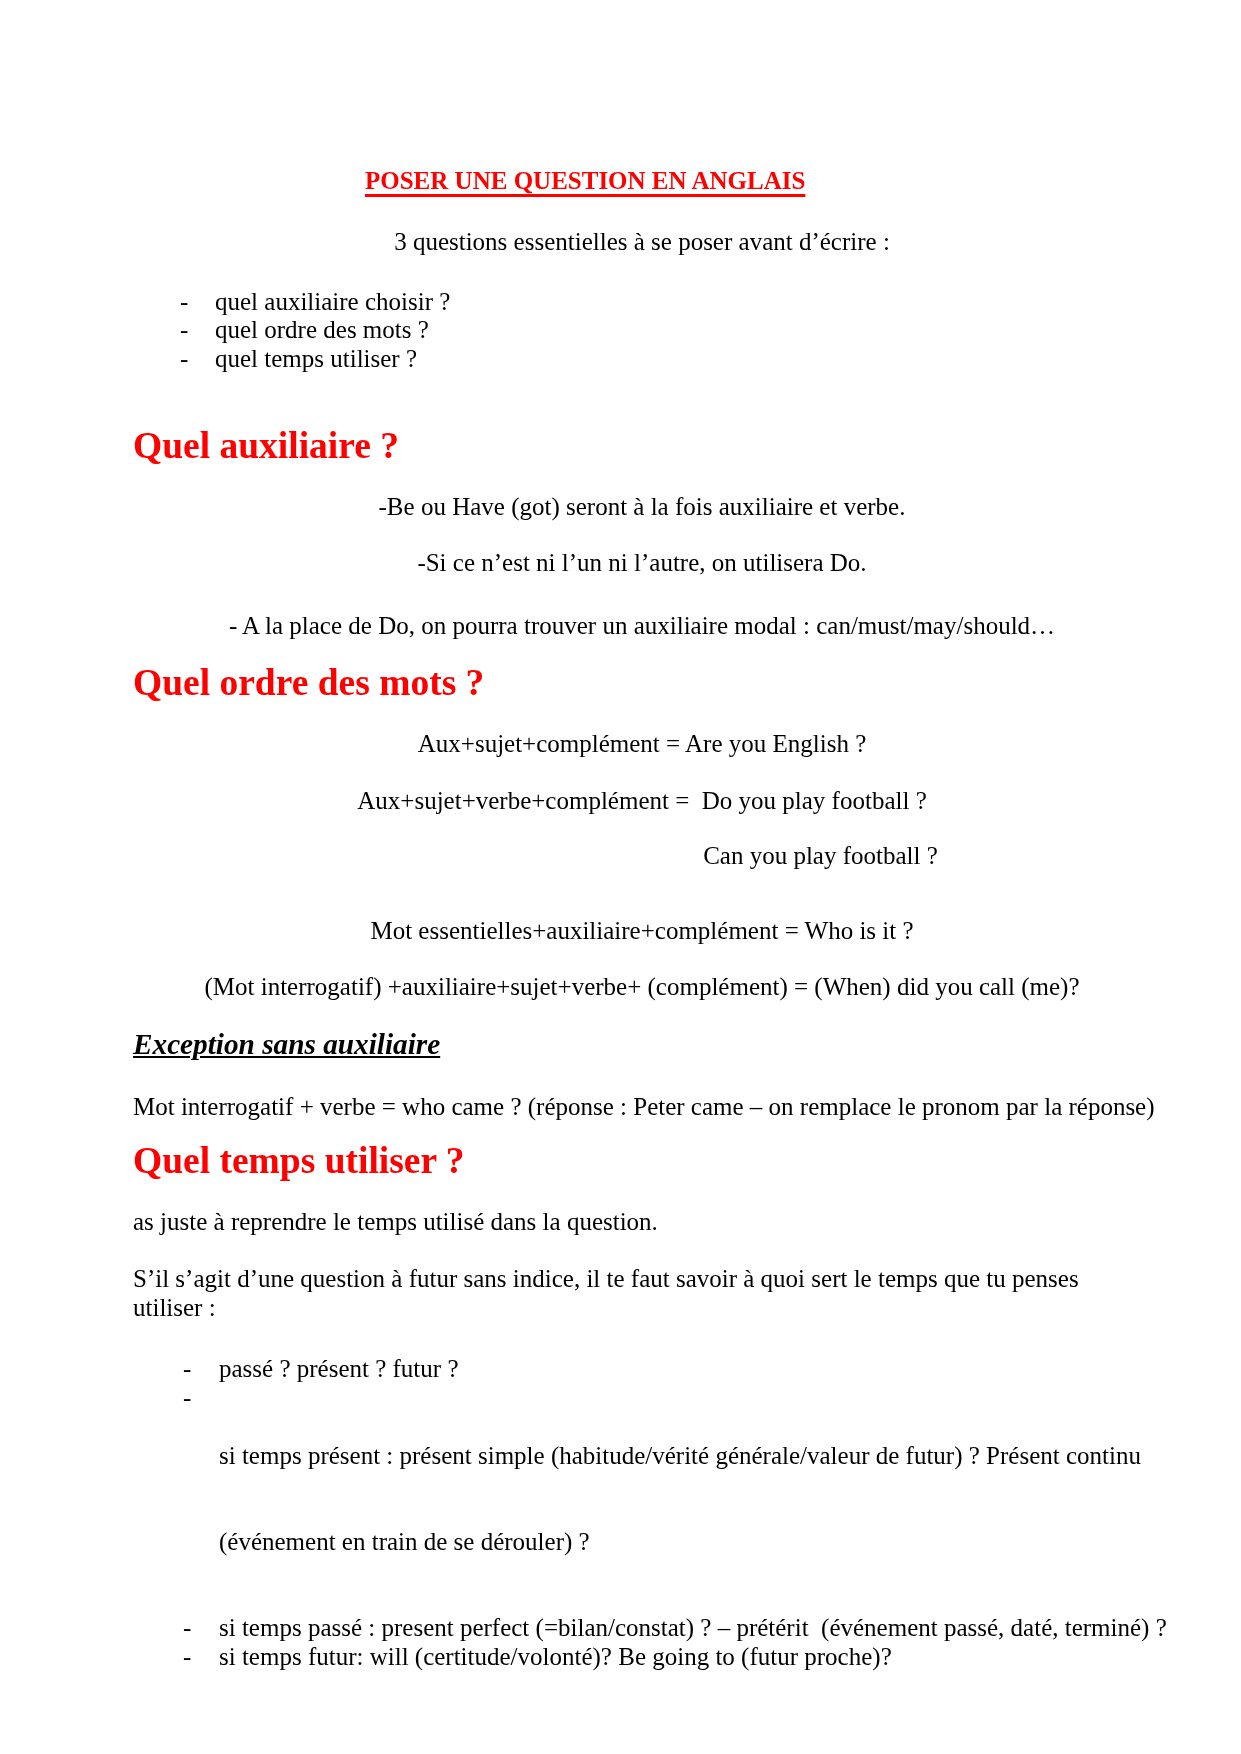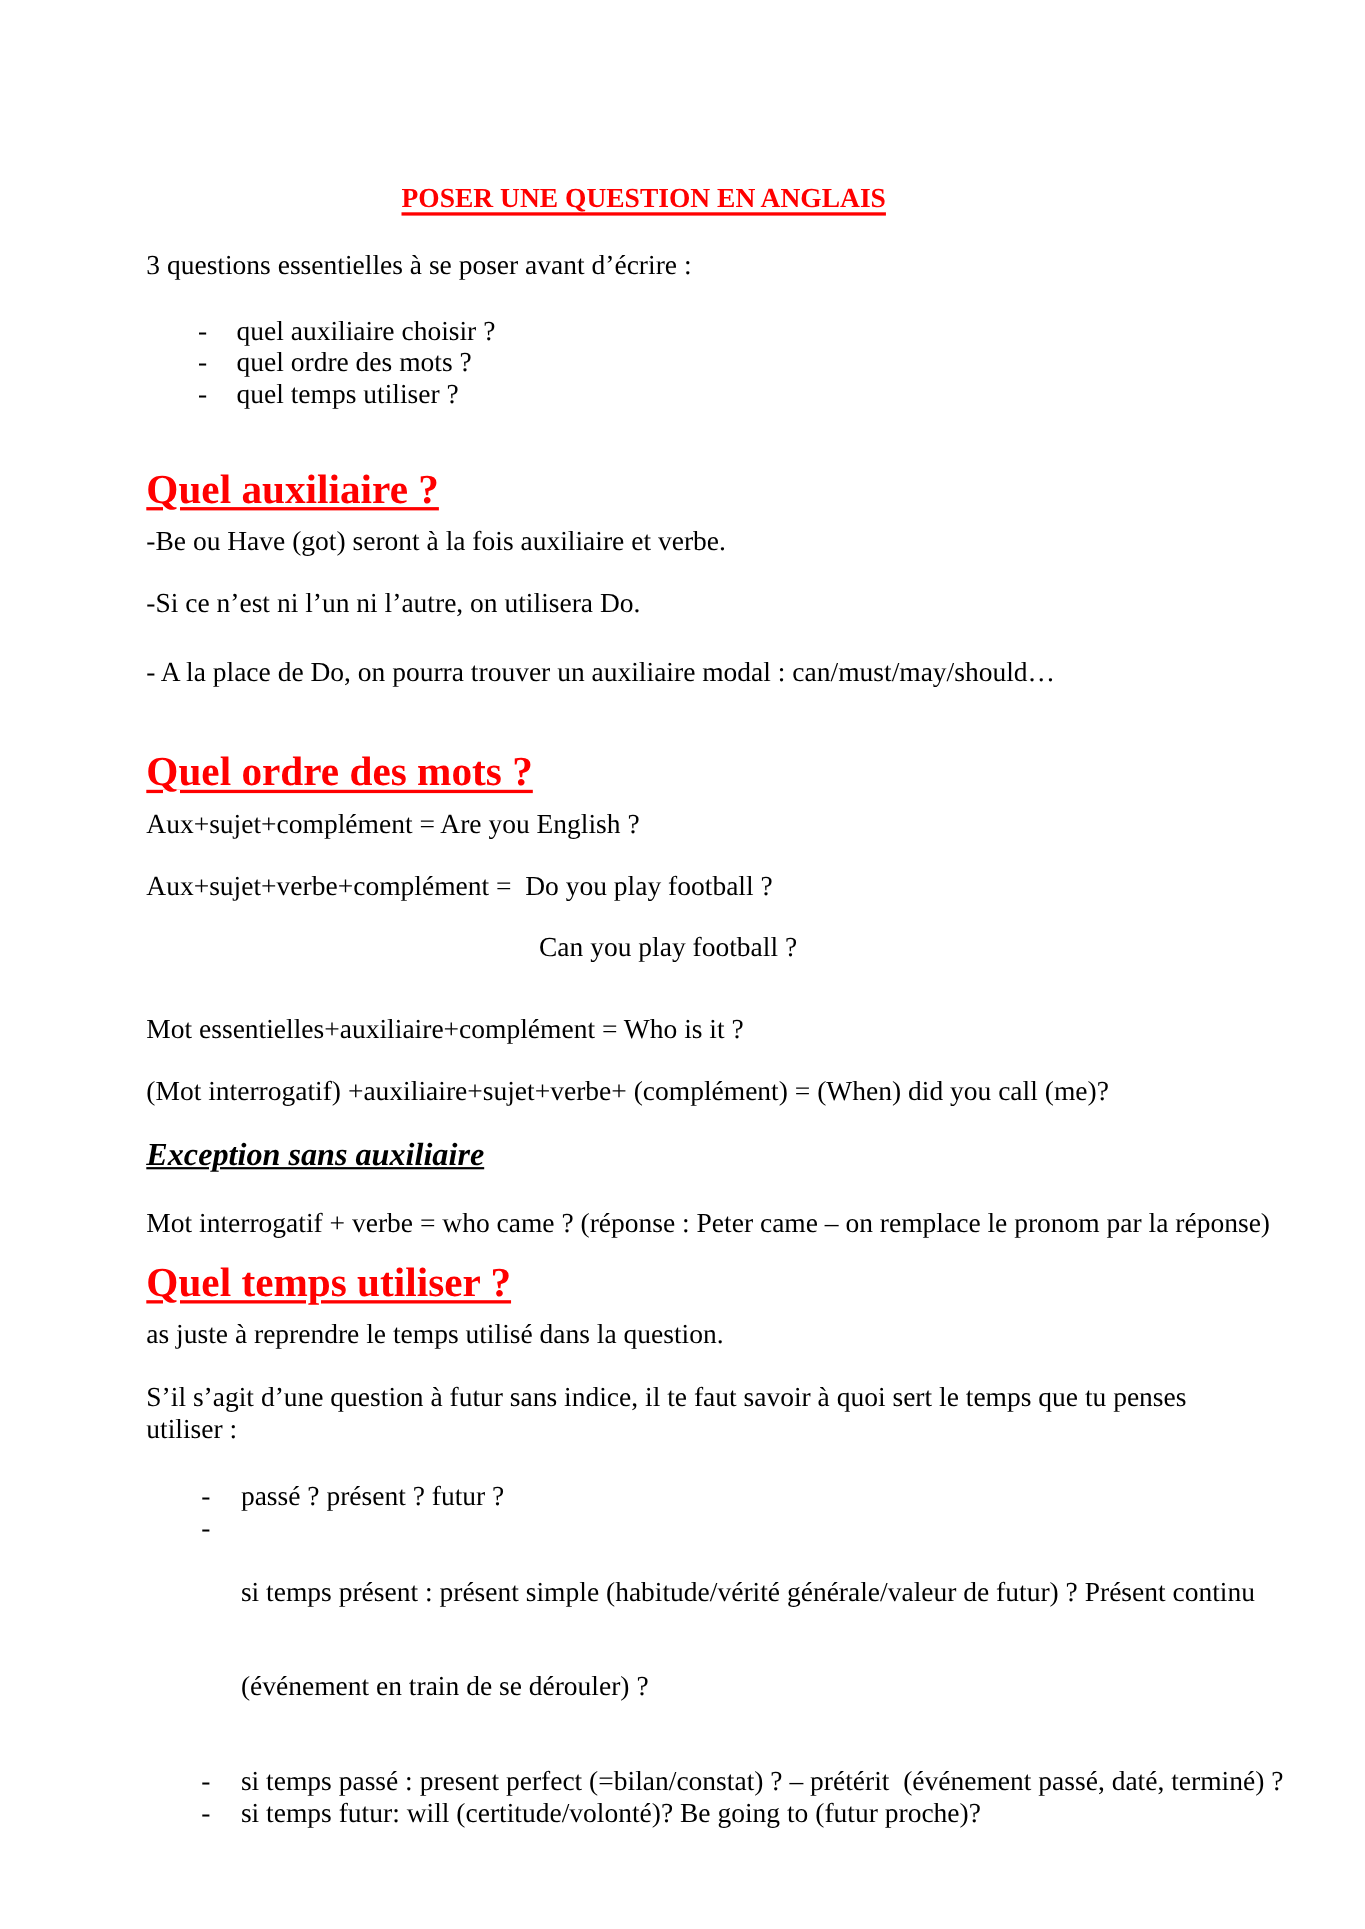--- a/index.html
+++ b/index.html
@@ -13,41 +13,41 @@
     padding: 166px 90px 0 133px;
     font-family: "Liberation Serif", "DejaVu Serif", serif;
     font-size: 25px;
     color: #000000;
     overflow: hidden;
   }
   .line {
     line-height: 28.6px;
     margin: 0 0 28px 0;
     white-space: pre;
+    text-align: center;
   }
   .wrapline { line-height: 28.6px; white-space: pre; }
   .para { margin: 0 0 28px 0; }
   .title {
     font-weight: bold;
     color: #ff0000;
     font-size: 25px;
     line-height: 30px;
     margin: 0 0 32px 232px;
     text-decoration: underline;
     text-decoration-thickness: 3px;
     text-underline-offset: 5px;
     white-space: pre;
     width: fit-content;
   }
   .hd {
     font-weight: bold;
     color: #ff0000;
     line-height: 28.6px;
-    margin: 0 0 18px 0;
-    text-decoration: underline;
+    margin: 0 0 32px 0;
     text-decoration-thickness: 2.5px;
     text-underline-offset: 4px;
     white-space: pre;
     width: fit-content;
   }
   .hd-italic {
     font-weight: bold;
     font-style: italic;
     line-height: 28.6px;
     margin: 0 0 34px 0;
@@ -85,21 +85,21 @@
     <div class="li">
       <span class="marker">-</span>
       <span class="txt">quel temps utiliser ?</span>
     </div>
   </div>
 
   <h2 class="hd">Quel auxiliaire ?</h2>
 
   <p class="line" style="">-Be ou Have (got) seront à la fois auxiliaire et verbe.</p>
   <p class="line" style="margin-bottom:34px">-Si ce n’est ni l’un ni l’autre, on utilisera Do.</p>
-  <p class="line" style="margin-bottom:63px">- A la place de Do, on pourra trouver un auxiliaire modal : can/must/may/should…</p>
+  <p class="line" style="margin-bottom:29px">- A la place de Do, on pourra trouver un auxiliaire modal : can/must/may/should…</p>
 
   <h2 class="hd">Quel ordre des mots ?</h2>
 
   <p class="line">Aux+sujet+complément = Are you English ?</p>
   <p class="line" style="margin-bottom:27px">Aux+sujet+verbe+complément =  Do you play football ?</p>
   <p class="line indented" style="margin-bottom:46px">Can you play football ?</p>
   <p class="line">Mot essentielles+auxiliaire+complément = Who is it ?</p>
   <p class="line">(Mot interrogatif) +auxiliaire+sujet+verbe+ (complément) = (When) did you call (me)?</p>
 
   <h3 class="hd-italic">Exception sans auxiliaire</h3>

